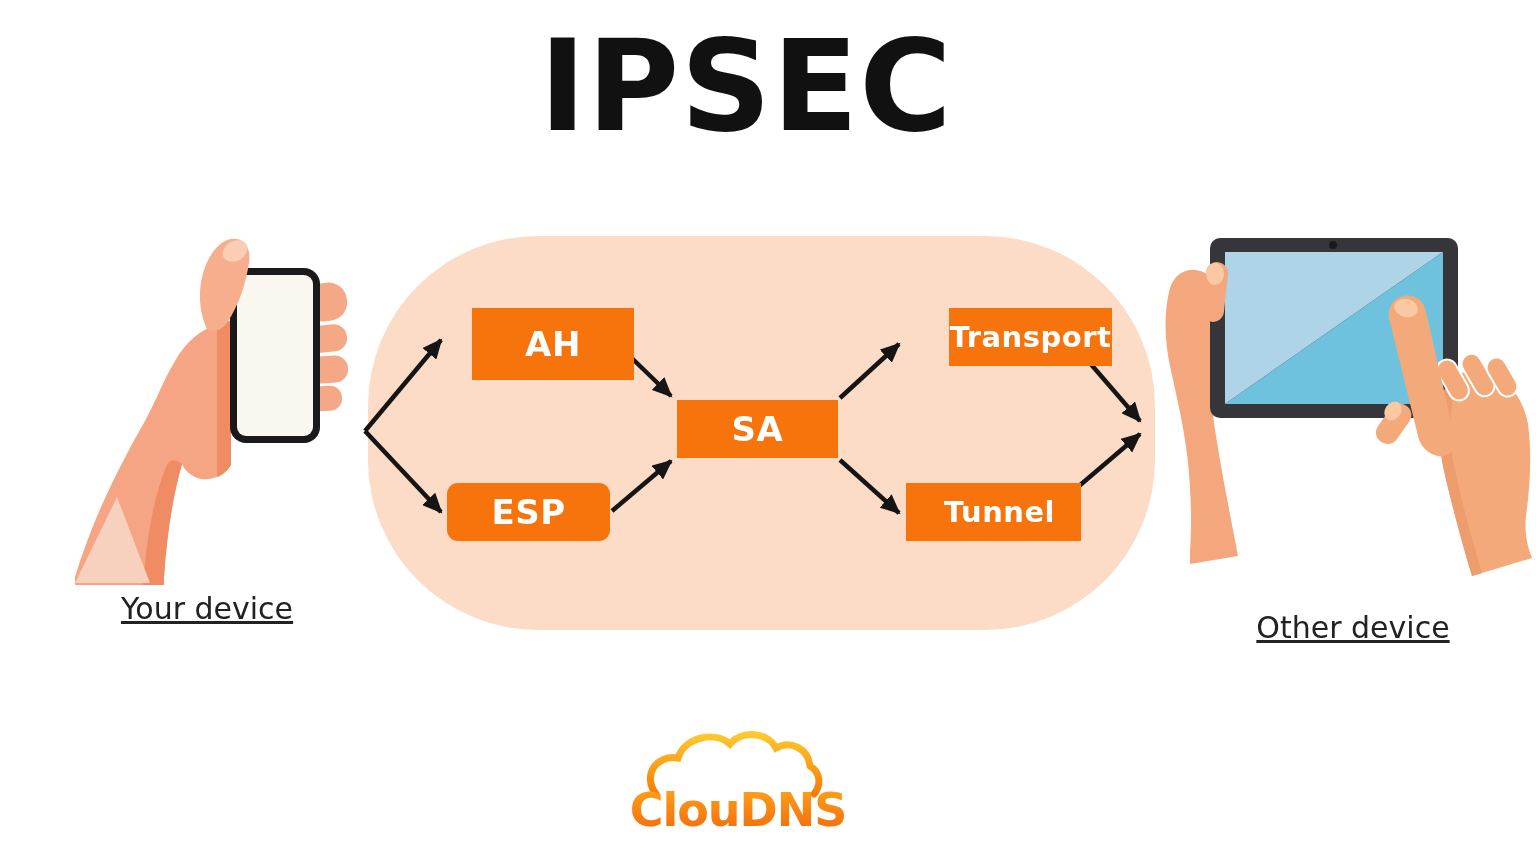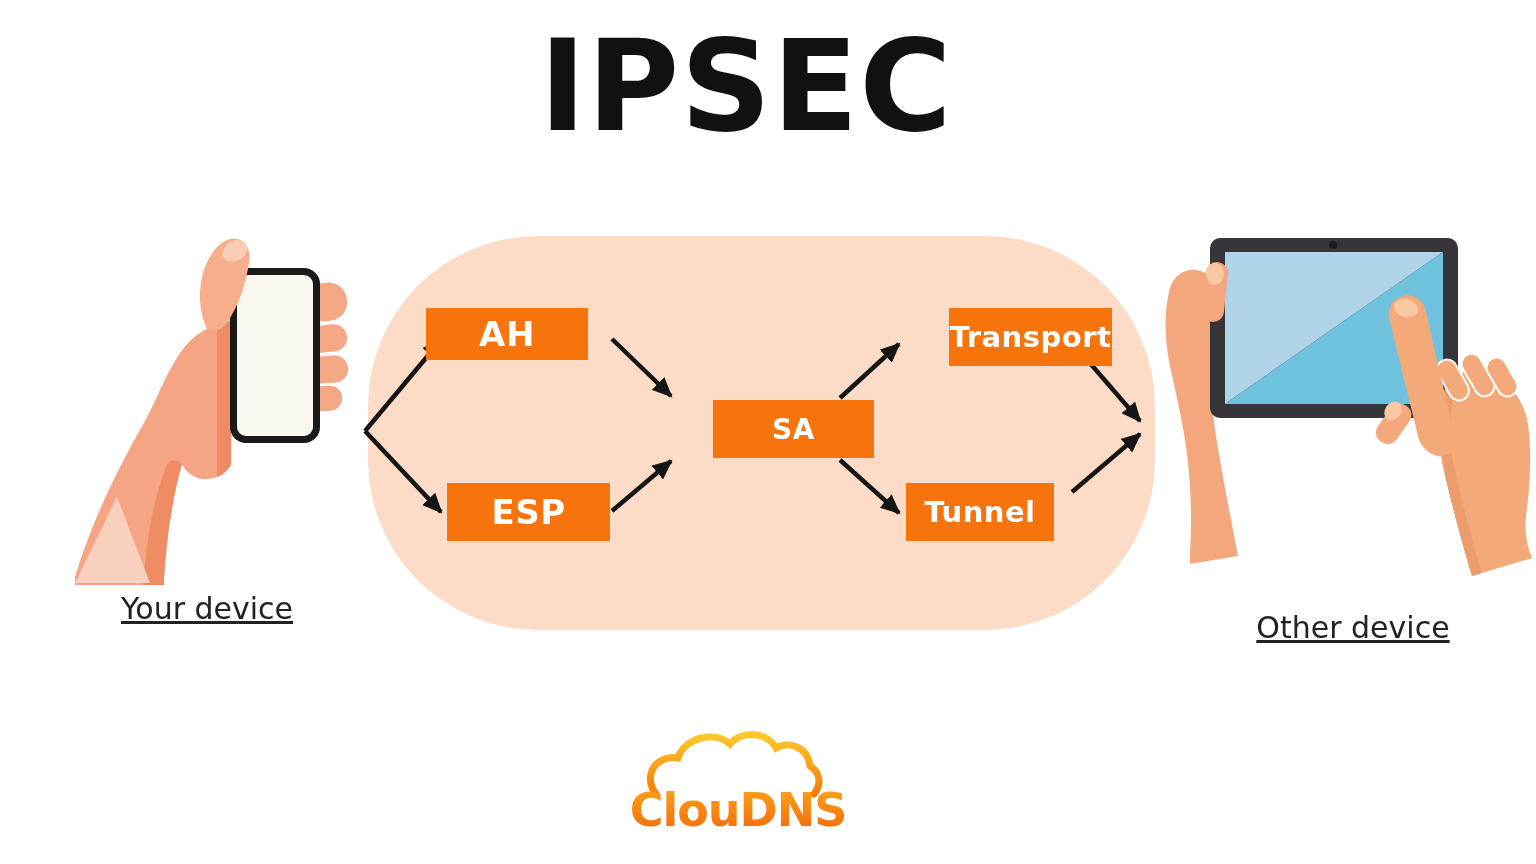--- a/index.html
+++ b/index.html
@@ -15,25 +15,25 @@
   }
   .capsule{
     position:absolute;left:368px;top:236px;width:787px;height:394px;
     background:#FCDCC6;border-radius:170px;
   }
   .node{
     position:absolute;background:#F7730B;color:#ffffff;font-weight:bold;
     display:flex;align-items:center;justify-content:center;
     font-size:31px;letter-spacing:0.5px;
   }
-  .node-ah{left:426px;top:308px;width:162px;height:52px;font-size:34px;}
-  .node-esp{left:447px;top:483px;width:163px;height:58px;font-size:34px;}
-  .node-sa{left:677px;top:400px;width:161px;height:58px;font-size:28px;margin-left:36px;}
+  .node-ah{left:472px;top:308px;width:162px;height:72px;font-size:34px;}
+  .node-esp{left:447px;top:483px;width:163px;height:58px;font-size:34px;border-radius:11px;}
+  .node-sa{left:677px;top:400px;width:161px;height:58px;font-size:34px;}
   .node-transport{left:906px;top:308px;width:163px;height:58px;font-size:29px;margin-left:43px;}
-  .node-tunnel{left:906px;top:483px;width:148px;height:58px;font-size:29px;}
+  .node-tunnel{left:906px;top:483px;width:163px;height:58px;font-size:29px;padding-left:12px;}
   .device-label{
     position:absolute;width:300px;text-align:center;
     font-size:30px;color:#222222;text-decoration:underline;
   }
   .label-left{left:57px;top:591px;}
   .label-right{left:1203px;top:593px;margin-top:17px;}
   .abs{position:absolute;}
   svg{display:block;}
 </style>
 </head>

